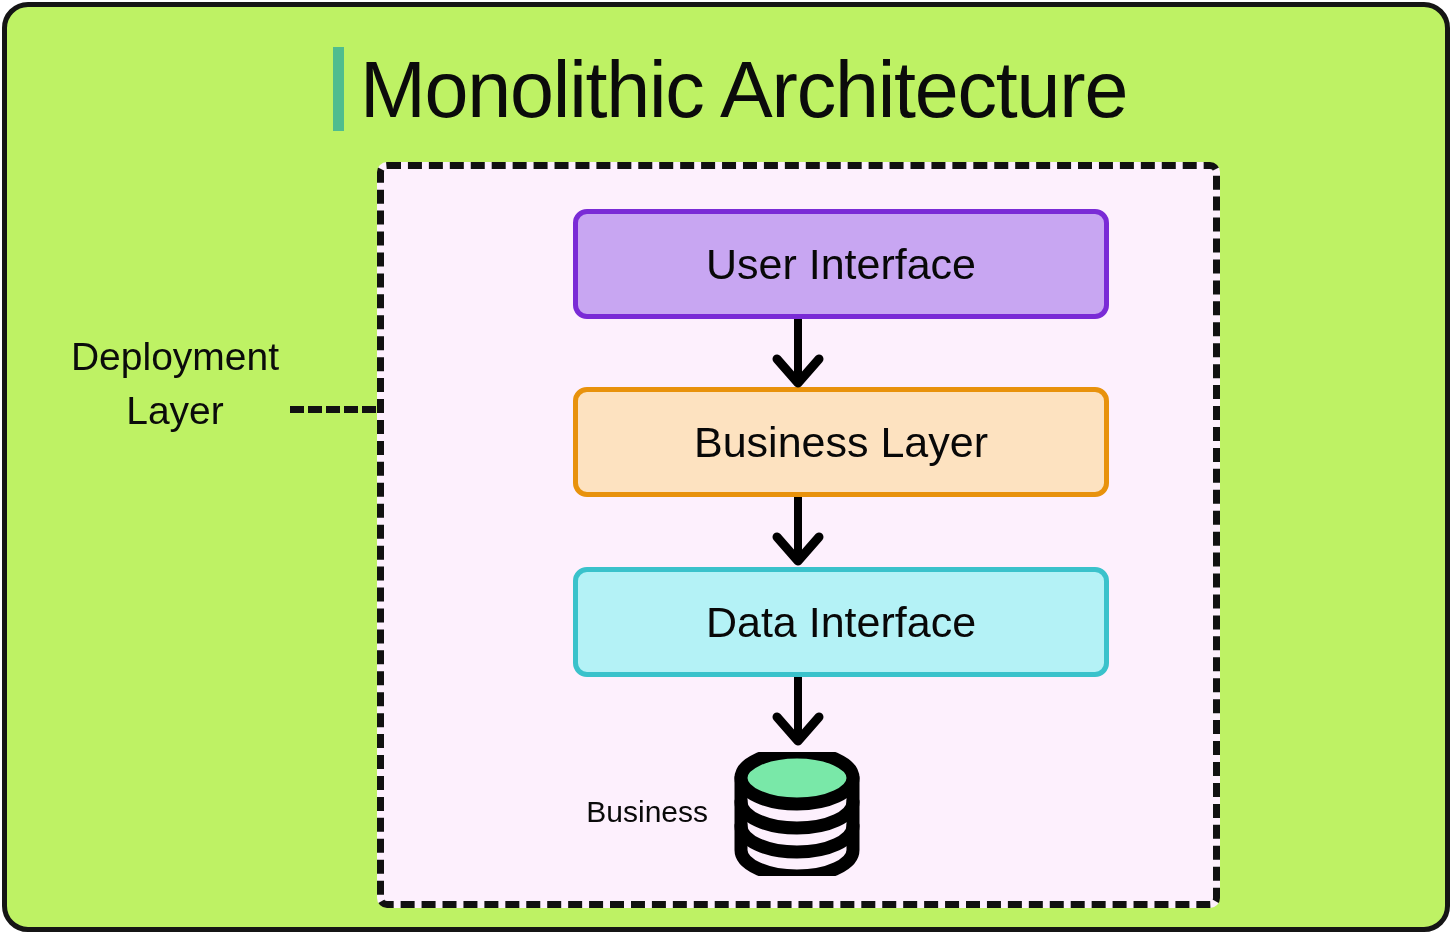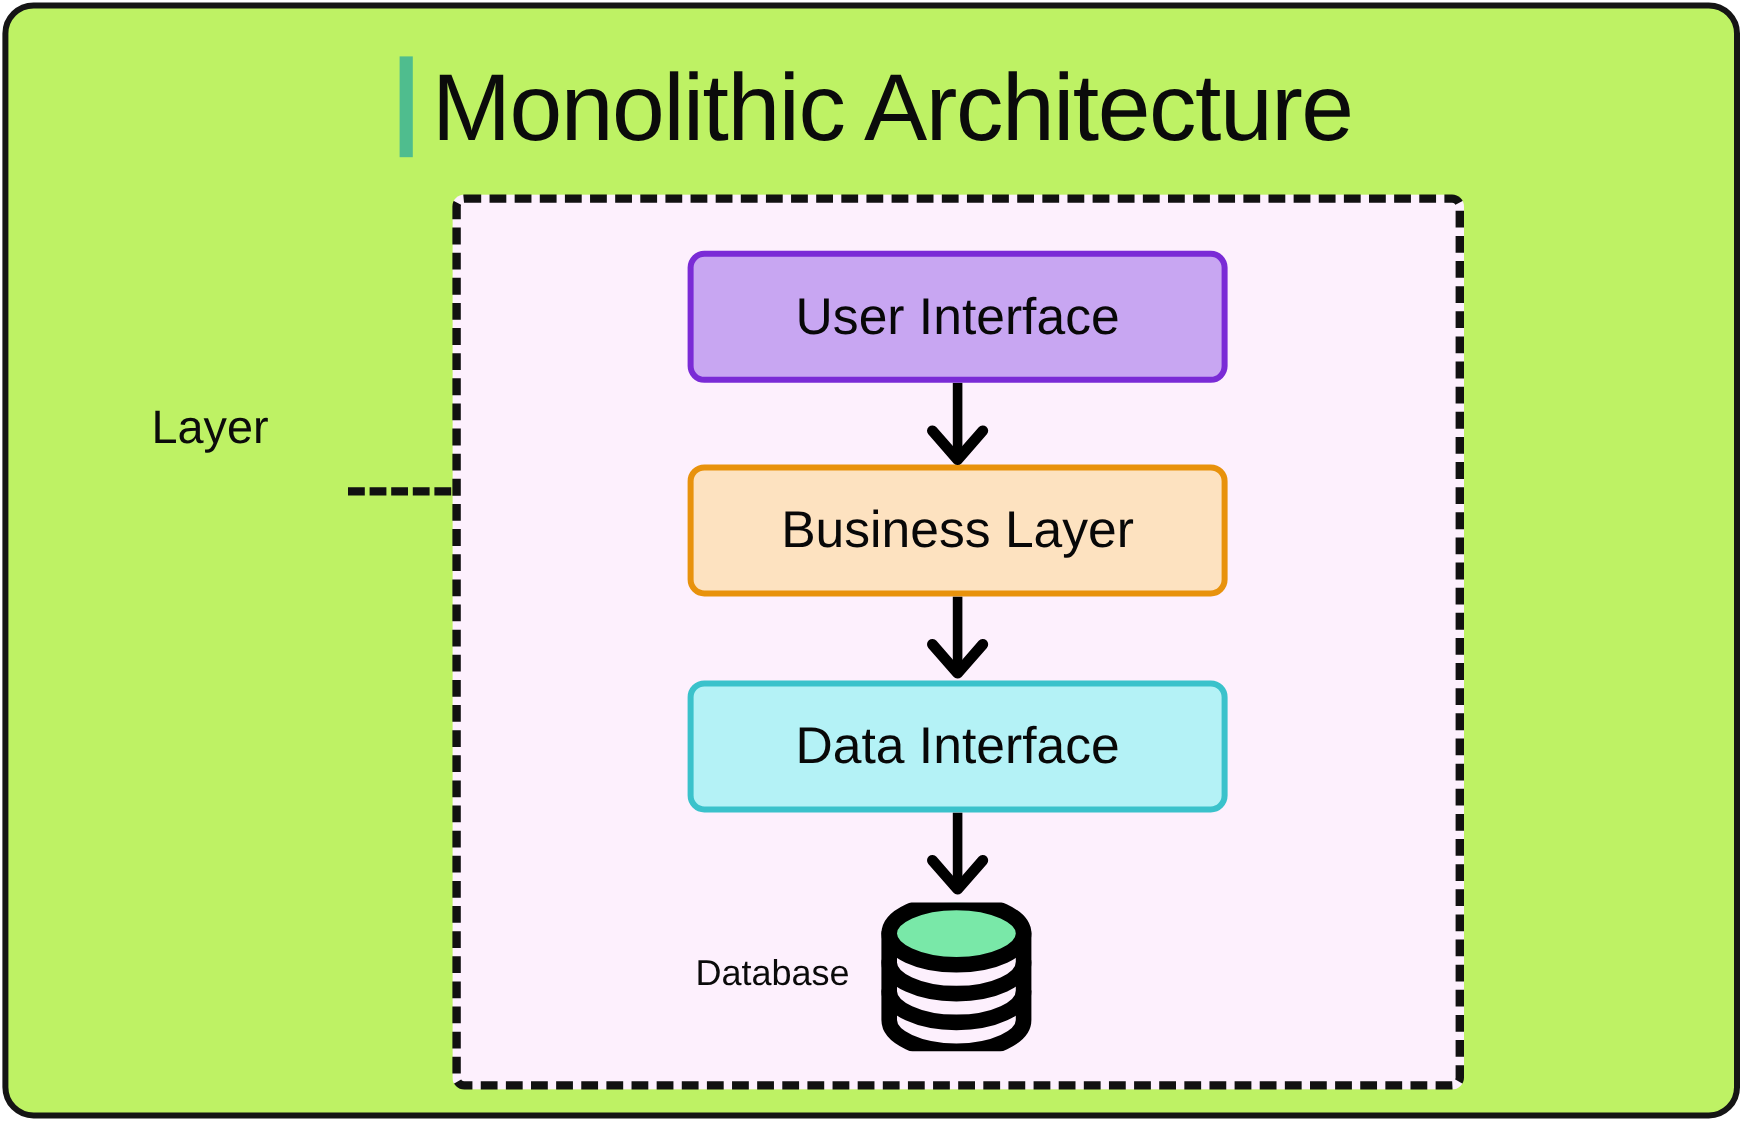--- a/index.html
+++ b/index.html
@@ -83,21 +83,21 @@
     box-sizing: border-box;
     background: #fdf0fd;
     border: 7px dashed #111111;
     border-radius: 10px;
   }
 
   
   .layer {
     position: absolute;
     left: 566px;
-    width: 450px;
+    width: 536px;
     height: 110px;
     box-sizing: border-box;
     border-radius: 14px;
     border-width: 5px;
     border-style: solid;
     display: flex;
     align-items: center;
     justify-content: center;
   }
   .layer-label {
@@ -145,20 +145,21 @@
 <body>
 
 <div class="card">
 
   <div class="title-row">
     <span class="title-accent"></span>
     <span class="title-text">Monolithic Architecture</span>
   </div>
 
   <div class="deploy-label">
+    <div>Deployment</div>
     <div>Layer</div>
   </div>
   <div class="deploy-leader"></div>
 
   <div class="deploy-box"></div>
 
   <div class="layer layer-ui">
     <span class="layer-label">User Interface</span>
   </div>
 
@@ -178,21 +179,21 @@
   <svg class="arrow arrow-2" viewBox="0 0 62 70">
     <line x1="31" y1="0" x2="31" y2="62" stroke="#000000" stroke-width="8"></line>
     <polyline points="10,40 31,64 52,40" fill="none" stroke="#000000" stroke-width="9" stroke-linecap="round" stroke-linejoin="round"></polyline>
   </svg>
 
   <svg class="arrow arrow-3" viewBox="0 0 62 70">
     <line x1="31" y1="0" x2="31" y2="62" stroke="#000000" stroke-width="8"></line>
     <polyline points="10,40 31,64 52,40" fill="none" stroke="#000000" stroke-width="9" stroke-linecap="round" stroke-linejoin="round"></polyline>
   </svg>
 
-  <div class="db-label">Database</div>
+  <div class="db-label">Business</div>
 
   <svg class="db-icon" viewBox="0 0 134 124">
 
     <path d="M11 26 L11 98 A56 26 0 0 0 123 98 L123 26 Z" fill="#fdf0fd" stroke="#000000" stroke-width="13" stroke-linejoin="round"></path>
 
     <ellipse cx="67" cy="26" rx="56" ry="26" fill="#79e8a8" stroke="#000000" stroke-width="13"></ellipse>
 
     <path d="M11 50 A56 26 0 0 0 123 50" fill="none" stroke="#000000" stroke-width="13" stroke-linecap="round"></path>
     <path d="M11 74 A56 26 0 0 0 123 74" fill="none" stroke="#000000" stroke-width="13" stroke-linecap="round"></path>
   </svg>

